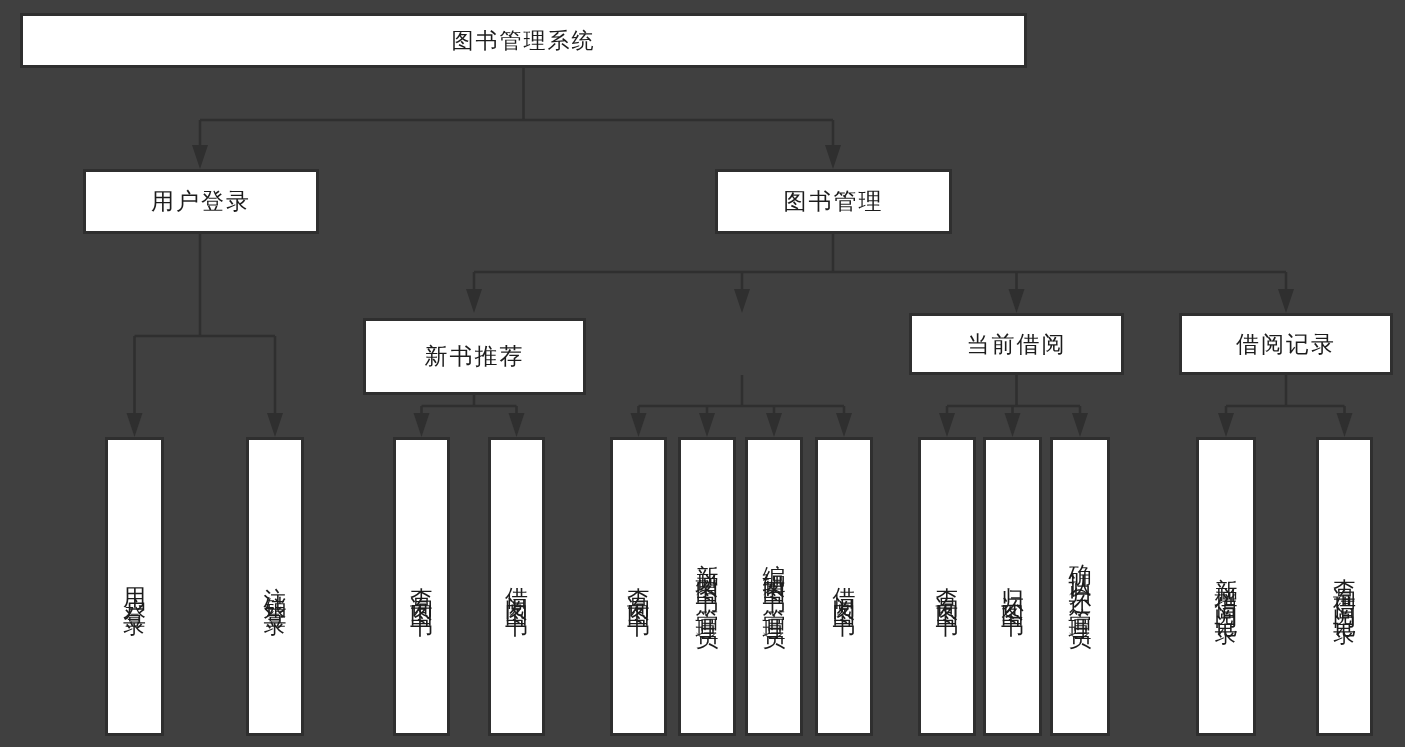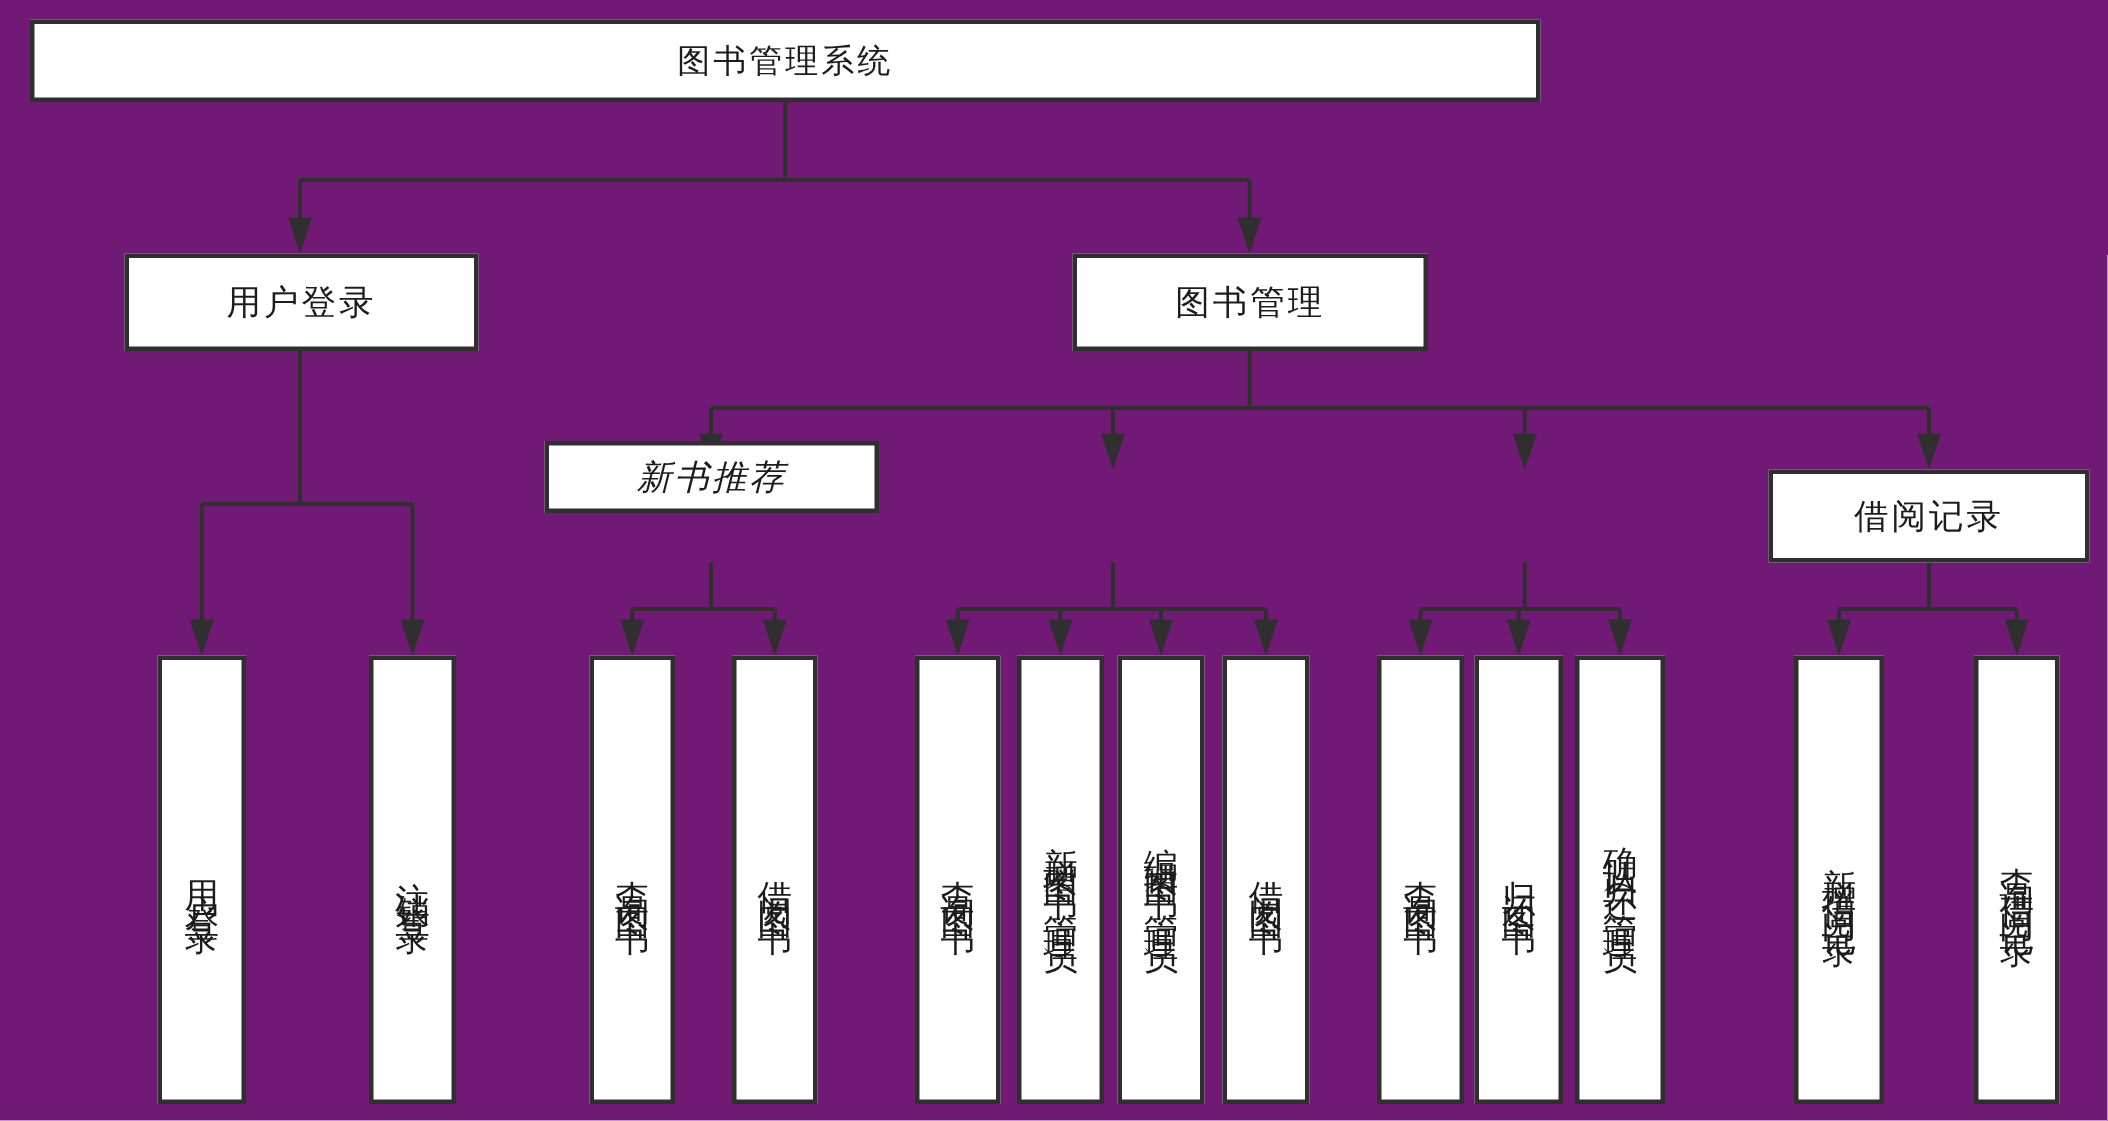--- a/index.html
+++ b/index.html
@@ -5,21 +5,21 @@
   html, body {
     margin: 0;
     padding: 0;
     background: #ffffff;
     font-family: "Liberation Sans", "DejaVu Sans", sans-serif;
   }
   .canvas {
     position: relative;
     width: 1405px;
     height: 747px;
-    background: #701a75;
+    background: #404040;
     overflow: hidden;
   }
   svg.connectors {
     position: absolute;
     left: 0; top: 0;
     width: 1405px;
     height: 747px;
   }
   .node {
     position: absolute;
@@ -129,22 +129,25 @@
     <span>图书管理系统</span>
   </div>
 
   <div class="node h" style="left:83px; top:169px; width:236px; height:65px;">
     <span>用户登录</span>
   </div>
   <div class="node h" style="left:715px; top:169px; width:237px; height:65px;">
     <span>图书管理</span>
   </div>
 
-  <div class="node h" style="left:363px; top:294px; width:223px; height:48px;font-style:italic;">
+  <div class="node h" style="left:363px; top:318px; width:223px; height:77px;">
     <span>新书推荐</span>
+  </div>
+  <div class="node h" style="left:909px; top:313px; width:215px; height:62px;">
+    <span>当前借阅</span>
   </div>
   <div class="node h" style="left:1179px; top:313px; width:214px; height:62px;">
     <span>借阅记录</span>
   </div>
 
   <div class="node v" style="left:105px; top:437px; width:59px; height:299px;">
     <span>用户登录</span>
   </div>
   <div class="node v" style="left:246px; top:437px; width:58px; height:299px;">
     <span>注销登录</span>

